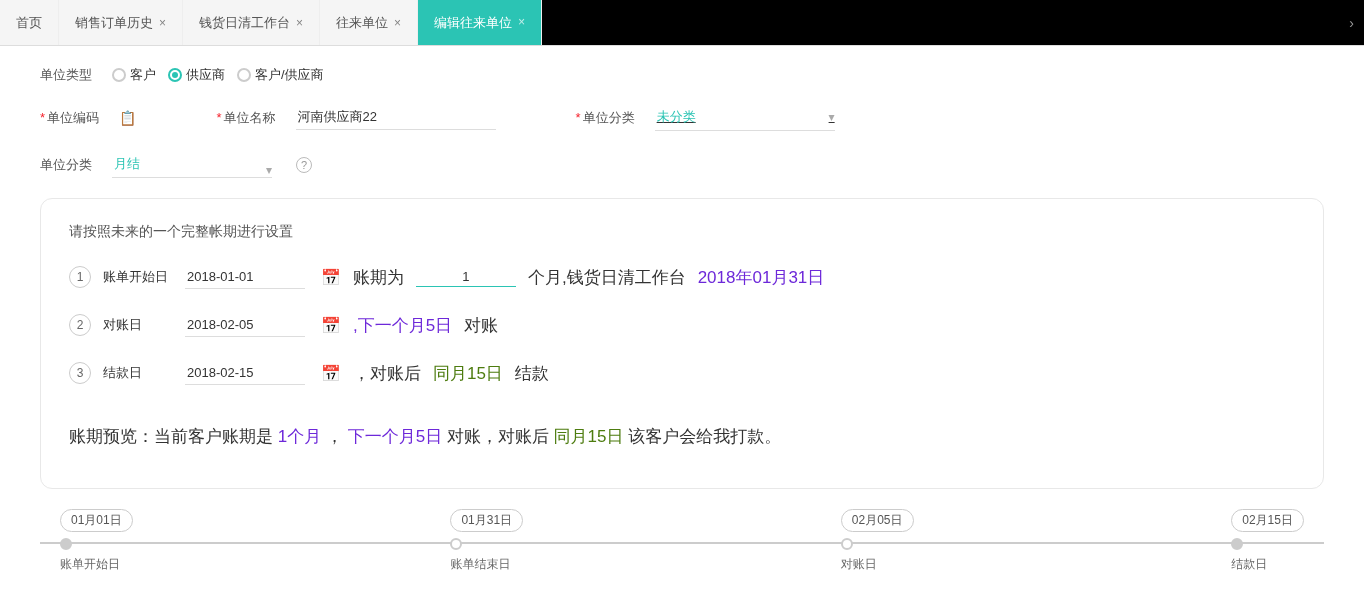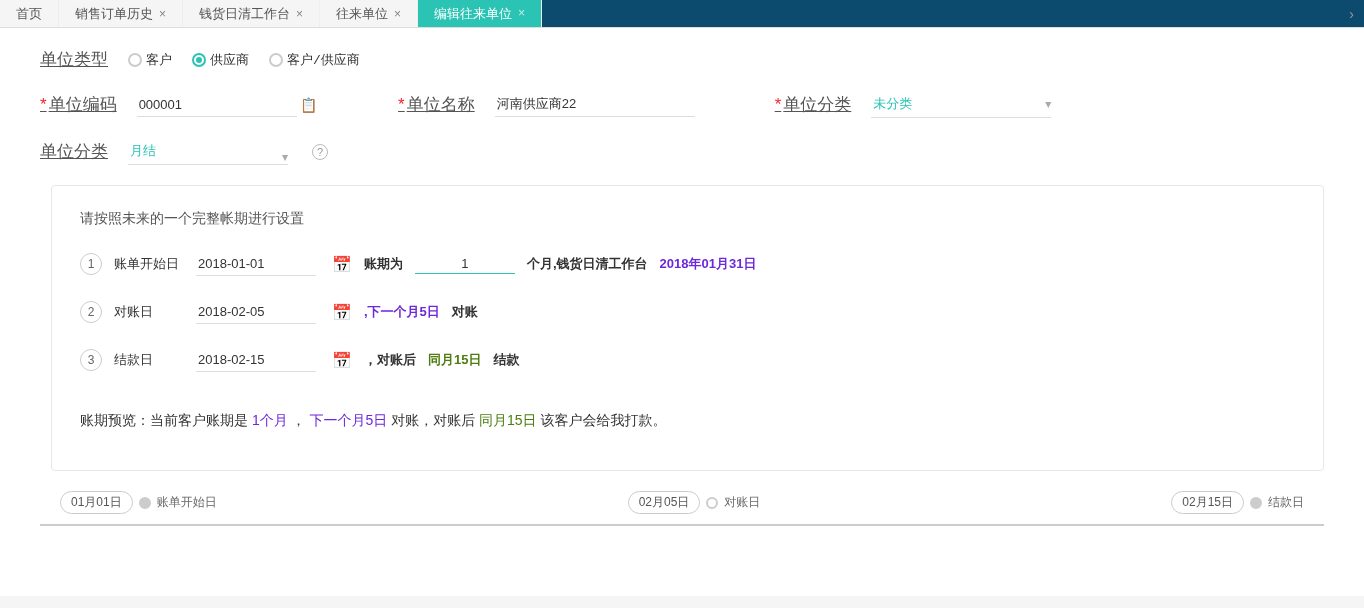--- a/index.html
+++ b/index.html
@@ -2,23 +2,23 @@
 <html><head>
   <meta charset="utf-8">
   <style>
     * { box-sizing: border-box; margin: 0; padding: 0; }
     body { font-family: 'Microsoft YaHei', Arial, sans-serif; font-size: 14px; color: #333; background: #f5f5f5; }
 
     
     .tabs-bar {
       display: flex;
       align-items: stretch;
-      background: #0c4a6e;
+      background: #000000;
       border-bottom: 1px solid #ddd;
-      height: 28px;
+      height: 46px;
       padding-left: 0;
     }
     .tab-item {
       display: flex;
       align-items: center;
       padding: 0 16px;
       cursor: pointer;
       font-size: 13px;
       color: #555;
       border-right: 1px solid #eee;
@@ -58,32 +58,30 @@
     
     .form-row {
       display: flex;
       align-items: center;
       margin-bottom: 20px;
       gap: 20px;
     }
     .form-label {
       color: #555;
       white-space: nowrap;
-      font-size: 17px;
-      text-decoration: underline;
+      font-size: 13px;
     }
     .required-mark {
       color: #f5222d;
       margin-right: 2px;
     }
     .radio-group {
       display: flex;
       align-items: center;
-      gap: 20px;
-      font-family: Liberation Mono, monospace;
+      gap: 12px;
     }
     .radio-item {
       display: flex;
       align-items: center;
       gap: 4px;
       cursor: pointer;
       font-size: 13px;
     }
     .radio-circle {
       width: 14px;
@@ -150,25 +148,24 @@
       justify-content: center;
       font-size: 11px;
       color: #999;
       cursor: pointer;
       margin-left: 4px;
     }
 
     
     .card {
       border: 1px solid #e8e8e8;
-      border-radius: 4px;
+      border-radius: 12px;
       padding: 24px 28px;
       margin-bottom: 20px;
       background: #fff;
-      margin-left: 11px;
     }
     .card-title {
       font-size: 14px;
       color: #555;
       margin-bottom: 24px;
     }
 
     
     .step-row {
       display: flex;
@@ -198,51 +195,50 @@
       border: none;
       border-bottom: 1px solid #2bc4b4;
       outline: none;
       font-size: 13px;
       padding: 2px 4px;
       width: 100px;
       color: #333;
       text-align: center;
     }
     .step-text {
-      font-size: 13px;
+      font-size: 17px;
       color: #333;
-      font-weight: bold;
     }
     .highlight-orange { color: #6d28d9; }
     .highlight-teal { color: #4d7c0f; }
 
     
     .preview-section {
       padding: 16px 0;
-      font-size: 14px;
+      font-size: 17px;
       color: #333;
     }
     .timeline-line {
       position: absolute;
       top: 33px;
       left: 0;
       right: 0;
       height: 2px;
       background: #ccc;
     }
     .timeline-points {
       display: flex;
       justify-content: space-between;
       width: 100%;
       position: relative;
       z-index: 1;
     }
     .timeline-point {
       display: flex;
-      align-items: center;
+      flex-direction: column;
       gap: 6px;
     }
     .timeline-dot {
       width: 12px;
       height: 12px;
       border-radius: 50%;
       border: 2px solid #ccc;
       background: #fff;
     }
     .timeline-dot.start { background: #ccc; }
@@ -319,37 +315,36 @@
       </label>
     </div>
   </div>
 
   <div class="form-row">
 
     <span class="form-label">
       <span class="required-mark">*</span><span>单位编码</span>
     </span>
     <div style="display:flex;align-items:center;gap:4px;">
-      <input type="text" class="form-input" value="000001" style="">
       <span class="copy-icon">📋</span>
     </div>
 
     <span style="width:40px;"></span>
 
     <span class="form-label">
       <span class="required-mark">*</span><span>单位名称</span>
     </span>
     <input type="text" class="form-input" style="width: 200px;" value="河南供应商22">
 
     <span style="width:40px;"></span>
 
     <span class="form-label">
       <span class="required-mark">*</span><span>单位分类</span>
     </span>
-    <div class="select-wrapper" style="width:180px;">
+    <div class="select-wrapper" style="width:180px;text-decoration:underline;">
       <span class="select-value">未分类</span>
       <span class="select-arrow">▾</span>
     </div>
   </div>
 
   <div class="form-row">
     <span class="form-label">单位分类</span>
     <div class="select-wrapper" style="width:160px;align-items:flex-end;">
       <span class="select-value">月结</span>
       <span class="select-arrow">▾</span>
@@ -410,20 +405,25 @@
   <div style="position:relative;padding:0 20px;">
     <div class="timeline-line"></div>
     <div class="timeline-points">
 
       <div class="timeline-point">
         <div class="timeline-badge">01月01日</div>
         <div class="timeline-dot start"></div>
         <span class="timeline-point-label">账单开始日</span>
       </div>
 
+      <div class="timeline-point">
+        <div class="timeline-badge">01月31日</div>
+        <div class="timeline-dot"></div>
+        <span class="timeline-point-label">账单结束日</span>
+      </div>
 
       <div class="timeline-point">
         <div class="timeline-badge">02月05日</div>
         <div class="timeline-dot"></div>
         <span class="timeline-point-label">对账日</span>
       </div>
 
       <div class="timeline-point">
         <div class="timeline-badge">02月15日</div>
         <div class="timeline-dot end"></div>

